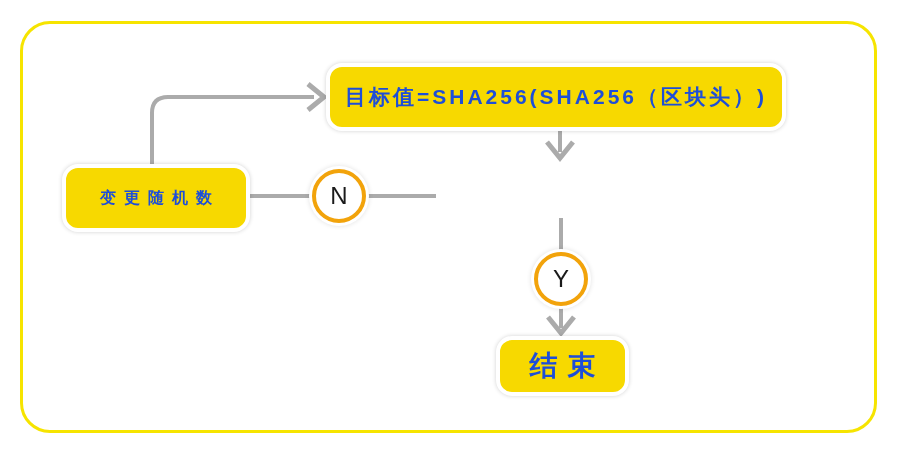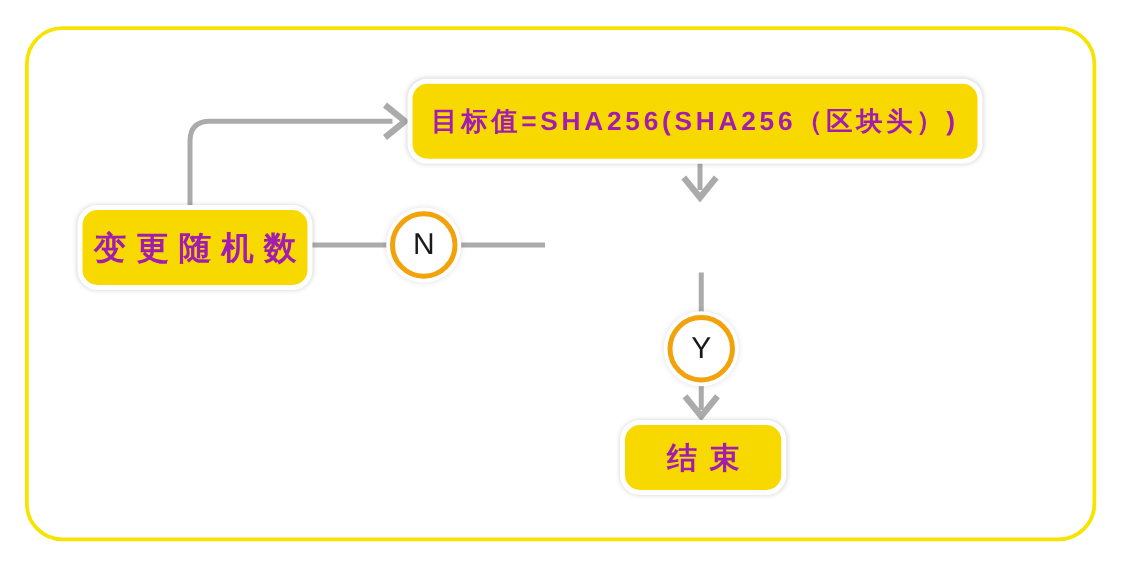--- a/index.html
+++ b/index.html
@@ -37,29 +37,29 @@
   .node {
     position: absolute;
     box-sizing: border-box;
     background: #F7D900;
     border: 4px solid #ffffff;
     border-radius: 16px;
     box-shadow: 0 0 4px rgba(0,0,0,0.18);
     display: flex;
     align-items: center;
     justify-content: center;
-    color: #a21caf;
+    color: #1d4ed8;
     font-weight: bold;
     z-index: 2;
     white-space: nowrap;
   }
   .node-hash    { left: 326px; top: 63px;  width: 460px; height: 68px; font-size: 21px; letter-spacing: 3px; }
-  .node-nonce   { left: 62px;  top: 164px; width: 188px; height: 68px; font-size: 26px; letter-spacing: 8px; padding-left: 8px; }
+  .node-nonce   { left: 62px;  top: 164px; width: 188px; height: 68px; font-size: 16px; letter-spacing: 8px; padding-left: 8px; }
   .node-compare { left: 433px; top: 163px; width: 254px; height: 62px; font-size: 22px; letter-spacing: 8px; padding-left: 8px; }
-  .node-end     { left: 496px; top: 336px; width: 133px; height: 60px; font-size: 24px; letter-spacing: 10px; padding-left: 10px; text-align: center; }
+  .node-end     { left: 496px; top: 336px; width: 133px; height: 60px; font-size: 28px; letter-spacing: 10px; padding-left: 10px; text-align: center; }
   .decision {
     position: absolute;
     box-sizing: border-box;
     width: 54px;
     height: 54px;
     background: #ffffff;
     border: 4px solid #F2A30B;
     border-radius: 50%;
     box-shadow: 0 0 0 3px #ffffff, 0 0 5px 3px rgba(0,0,0,0.12);
     display: flex;

